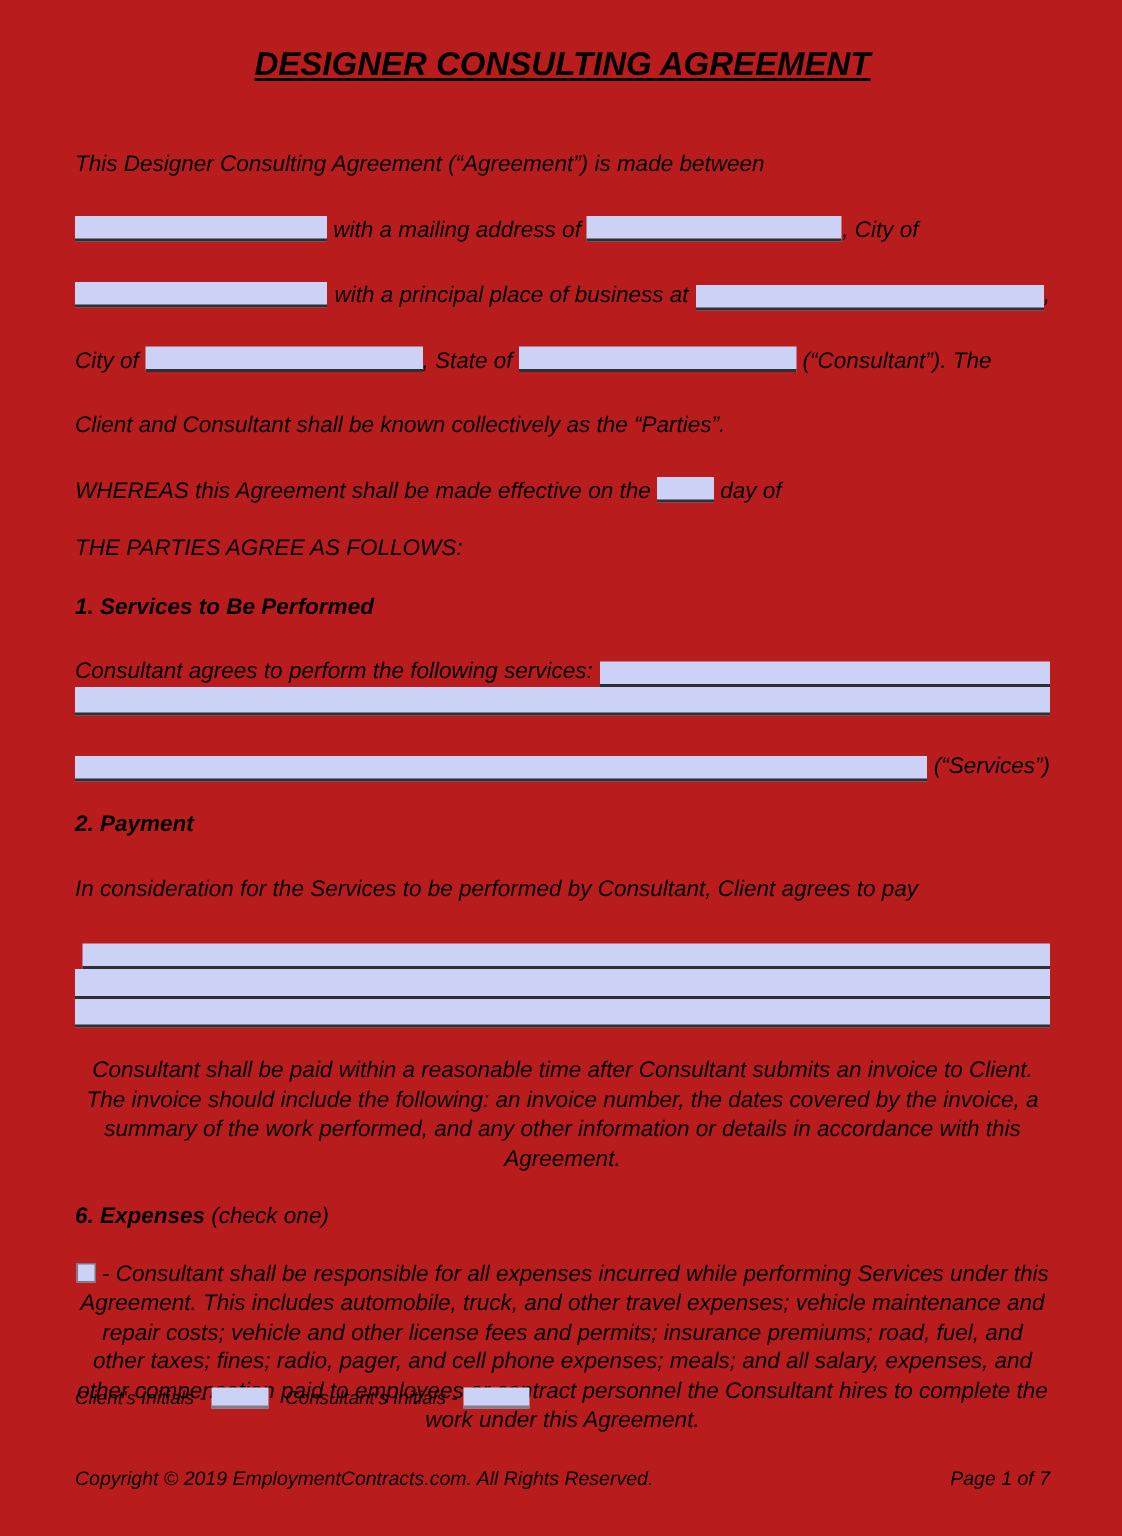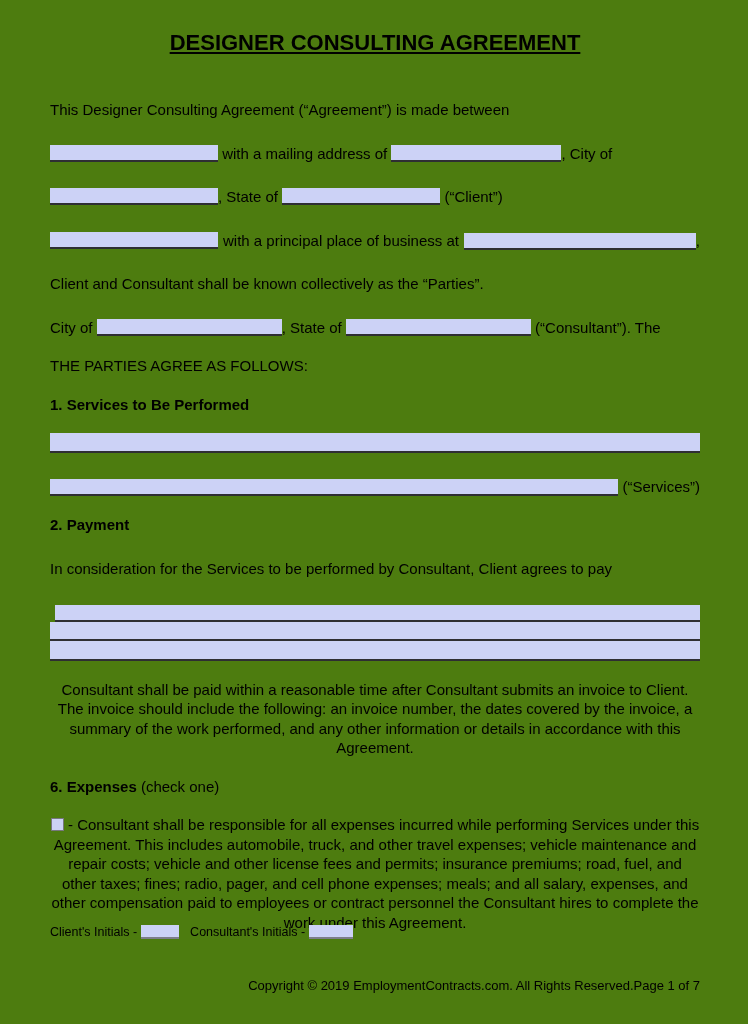--- a/index.html
+++ b/index.html
@@ -1,26 +1,27 @@
 <!DOCTYPE html>
 <html style="--fill: #ccd2f6; --ul: #2e2e33; --ul2: #7d7d8a; --cb: #77777f;"><head>
 <meta charset="utf-8">
 <style>
   html,body{margin:0;padding:0;background:#ffffff;}
   .page{
     position:relative;
     width:748px;height:1024px;
     box-sizing:border-box;
-    background:#4d7c0f;
+    background:#b91c1c;
     padding:30px 48px 0 50px;
     font-family:"Liberation Sans", sans-serif;
     font-size:15px;
     line-height:19.5px;
     color:#000;
     overflow:hidden;
+    font-style:italic;
   }
   .title{
     margin:0 0 44px 0;
     font-size:22px;
     line-height:26px;
     font-weight:bold;
     text-align:center;
     text-decoration:underline;
   }
   .block{margin:0 0 19px 0;}
@@ -70,69 +71,73 @@
   .blank-sm{
     display:inline-block;
     background:var(--fill,#ccd2f6);
     border-bottom:2px solid var(--ul2,#7d7d8a);
     height:12px;
     vertical-align:-3px;
   }
   .init-gap{margin-left:8px;}
   .footer-copyright{
     position:absolute;left:50px;right:48px;top:978px;
-    display:flex;justify-content:flex-end;
+    display:flex;justify-content:space-between;
     font-size:13px;line-height:16px;
   }
 </style>
 </head>
 <body>
 
 <div class="page">
 
   <h1 class="title">DESIGNER CONSULTING AGREEMENT</h1>
 
   <div class="block">
     <div class="line"><span>This Designer Consulting Agreement (“Agreement”) is made between</span></div>
     <div class="line">
       <span class="blank w168"></span>
       <span>with a mailing address of</span>
       <span class="blank w170"></span><span>, City of</span>
     </div>
-    <div class="line">
-      <span class="blank w168"></span><span>, State of</span>
-      <span class="blank w158"></span>
-      <span>(“Client”)</span>
-    </div>
   </div>
 
   <div class="block">
     <div class="line flexline">
       <span class="blank w168"></span>
       <span class="ml">with a principal place of business at</span>
       <span class="fill ml"></span>
         <span>,</span>
     </div>
-    <div class="line"><span>Client and Consultant shall be known collectively as the “Parties”.</span></div>
     <div class="line">
       <span>City of</span>
       <span class="blank w185"></span><span>, State of</span>
       <span class="blank w185"></span>
       <span>(“Consultant”). The</span>
     </div>
+    <div class="line"><span>Client and Consultant shall be known collectively as the “Parties”.</span></div>
   </div>
 
   <div class="block">
+    <div class="line">
+      <span>WHEREAS this Agreement shall be made effective on the</span>
+      <span class="blank w38"></span>
+      <span>day of</span>
+    </div>
   </div>
 
   <div class="block"><span>THE PARTIES AGREE AS FOLLOWS:</span></div>
 
   <div class="block heading"><span>1. Services to Be Performed</span></div>
 
   <div class="block">
+    <div class="line flexline">
+      <span>Consultant agrees to perform the following services:</span>
+      <span class="fill ml"></span>
+    </div>
     <div class="blank-row"></div>
     <div class="line flexline">
       <span class="fill"></span>
       <span class="ml">(“Services”)</span>
     </div>
   </div>
 
   <div class="block heading"><span>2. Payment</span></div>
 
   <div class="block">

